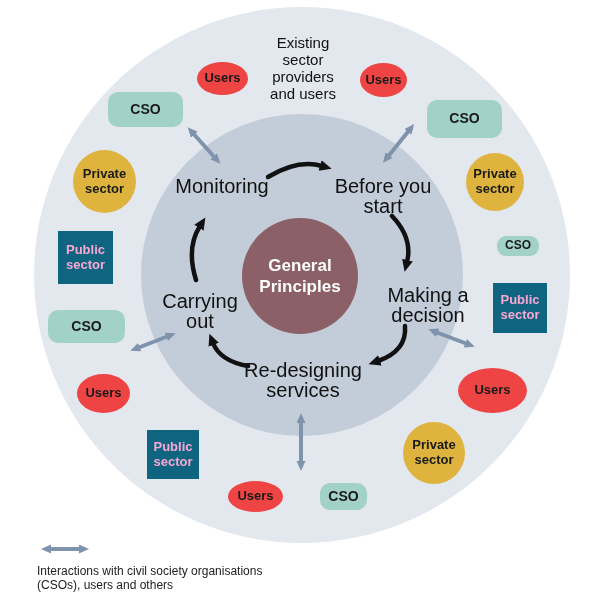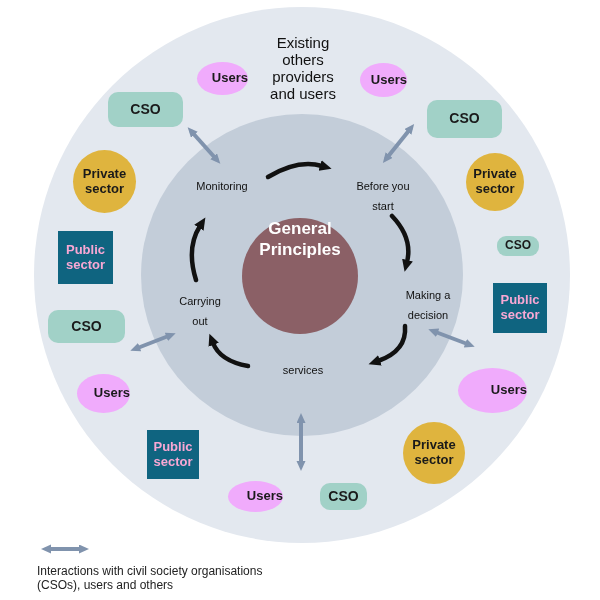--- a/index.html
+++ b/index.html
@@ -5,39 +5,39 @@
   html,body{margin:0;padding:0;background:#ffffff;}
   #canvas{
     position:relative;width:600px;height:600px;background:#ffffff;overflow:hidden;
     font-family:"Liberation Sans","DejaVu Sans",sans-serif;color:#1a1a1a;
   }
   .circle{position:absolute;border-radius:50%;}
   #outer-ring{left:34px;top:7px;width:536px;height:536px;background:#e3e8ef;z-index:1;}
   #inner-ring{left:141px;top:114px;width:322px;height:322px;background:#c3cdd9;z-index:2;}
   #center-circle{
     left:242px;top:218px;width:116px;height:116px;background:#8b6066;z-index:3;
-    display:flex;flex-direction:column;align-items:center;justify-content:flex-start;
+    display:flex;flex-direction:column;align-items:center;justify-content:center;
     color:#ffffff;font-weight:bold;font-size:17px;line-height:21px;text-align:center;
   }
   #arrows-layer{position:absolute;left:0;top:0;z-index:4;pointer-events:none;}
   .stage{
     position:absolute;z-index:5;transform:translateX(-50%);
-    text-align:center;font-size:11px;line-height:20px;color:#111;
+    text-align:center;font-size:20px;line-height:20px;color:#111;
   }
   .stage span{display:block;white-space:nowrap;}
   #header-text{
     position:absolute;left:303px;top:22px;transform:translateX(-50%);z-index:5;
     text-align:center;font-size:15px;line-height:17px;color:#111;margin-top:12px;
   }
   #header-text span{display:block;white-space:nowrap;}
   .badge{
     position:absolute;z-index:6;display:flex;align-items:center;justify-content:center;
     font-weight:bold;font-size:13px;line-height:1.12;text-align:center;color:#1a1a1a;
   }
-  .b-users{background:#f0abfc;border-radius:50%;justify-content:flex-end;}
+  .b-users{background:#ef4444;border-radius:50%;}
   .b-cso{background:#a1d1c7;border-radius:10px;font-size:14px;}
   .b-cso-small{background:#a1d1c7;border-radius:9px;font-size:12px;}
   .b-private{background:#dfb43e;border-radius:50%;}
   .b-public{background:#0f6480;color:#f9a8d4;}
   #legend{position:absolute;left:37px;top:564px;z-index:5;font-size:12px;line-height:14px;color:#222;}
   #legend span{display:block;}
 </style>
 </head>
 <body>
 
@@ -74,37 +74,38 @@
       <line x1="411" y1="128" x2="386" y2="159" marker-start="url(#gh)" marker-end="url(#gh)"></line>
       <line x1="433" y1="331" x2="470" y2="345" marker-start="url(#gh)" marker-end="url(#gh)"></line>
       <line x1="135" y1="349" x2="171" y2="335" marker-start="url(#gh)" marker-end="url(#gh)"></line>
       <line x1="301" y1="418" x2="301" y2="466" marker-start="url(#gh)" marker-end="url(#gh)"></line>
       <line x1="46" y1="549" x2="84" y2="549" marker-start="url(#gh)" marker-end="url(#gh)"></line>
     </g>
   </svg>
 
   <div id="header-text">
     <span>Existing</span>
-    <span>others</span>
+    <span>sector</span>
     <span>providers</span>
     <span>and users</span>
   </div>
 
   <div class="stage" style="left:222px;top:176px;">
     <span>Monitoring</span>
   </div>
   <div class="stage" style="left:383px;top:176px;">
     <span>Before you</span>
     <span>start</span>
   </div>
   <div class="stage" style="left:428px;top:285px;">
     <span>Making a</span>
     <span>decision</span>
   </div>
   <div class="stage" style="left:303px;top:360px;">
+    <span>Re-designing</span>
     <span>services</span>
   </div>
   <div class="stage" style="left:200px;top:291px;">
     <span>Carrying</span>
     <span>out</span>
   </div>
 
   <div class="badge b-users" style="left:197px;top:62px;width:51px;height:33px;">
     <span>Users</span>
     </div>

